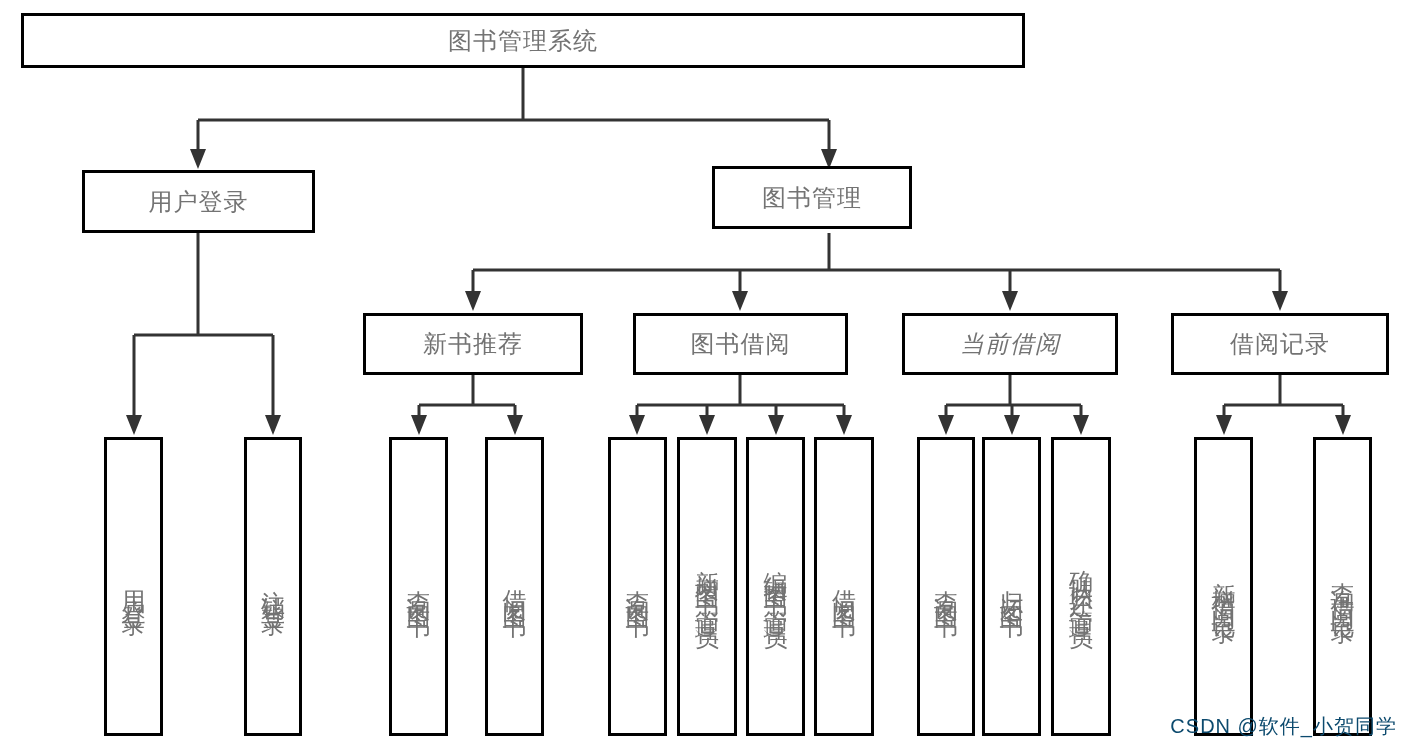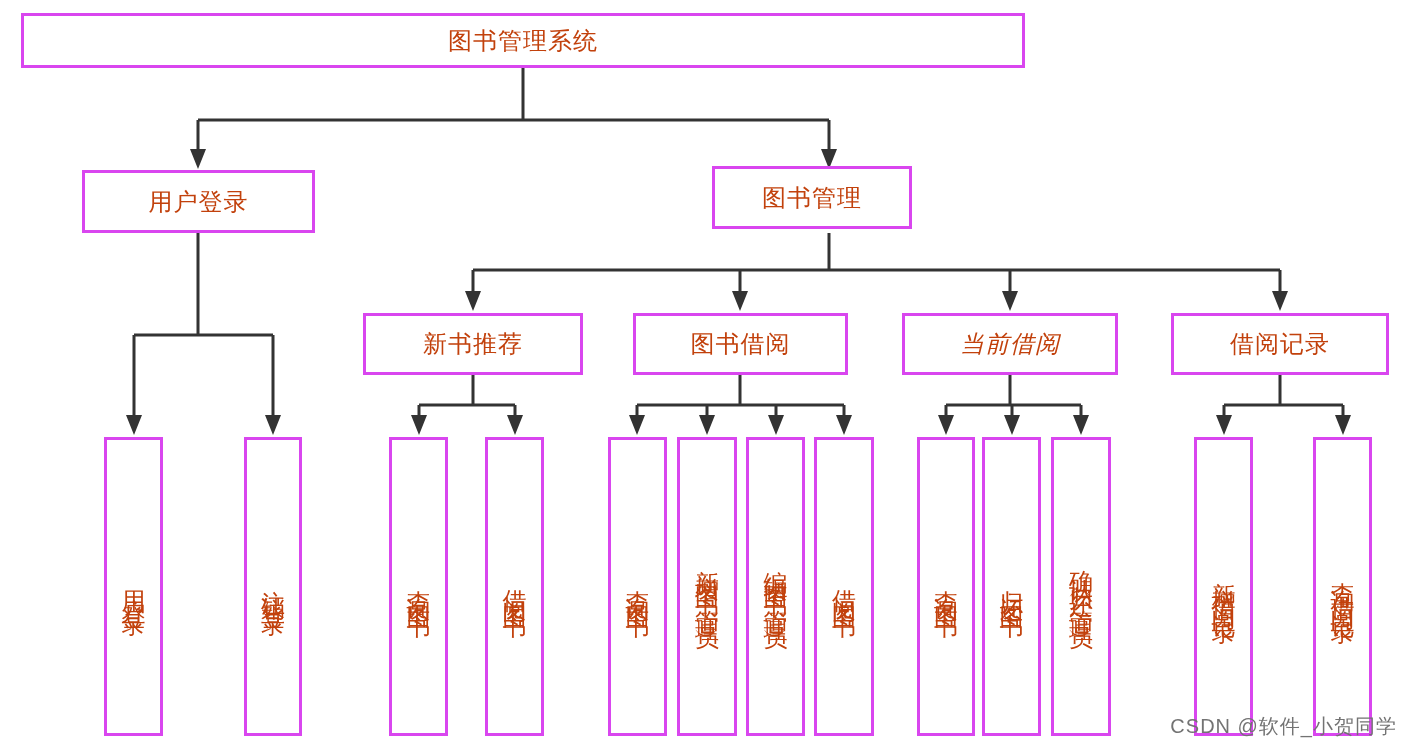--- a/index.html
+++ b/index.html
@@ -14,22 +14,22 @@
   #edges {
     position: absolute;
     left: 0; top: 0;
     width: 1405px; height: 747px;
     z-index: 1;
   }
   .node {
     position: absolute;
     box-sizing: border-box;
     background: #ffffff;
-    border: 3px solid #d946ef;
-    color: #c2410c;
+    border: 3px solid #000000;
+    color: #737373;
     display: flex;
     align-items: center;
     justify-content: center;
     z-index: 2;
   }
   .hnode {
     font-size: 24px;
     letter-spacing: 1px;
     white-space: nowrap;
   }
@@ -40,21 +40,21 @@
     letter-spacing: 8px;
     line-height: 1;
     top: 437px;
     height: 299px;
   }
   #watermark {
     position: absolute;
     top: 713px;
     right: 8px;
     font-size: 20px;
-    color: #737373;
+    color: #0c4a6e;
     letter-spacing: 1px;
     white-space: nowrap;
     z-index: 3;
   }
 </style>
 </head>
 <body>
 
 <div id="canvas">
 

